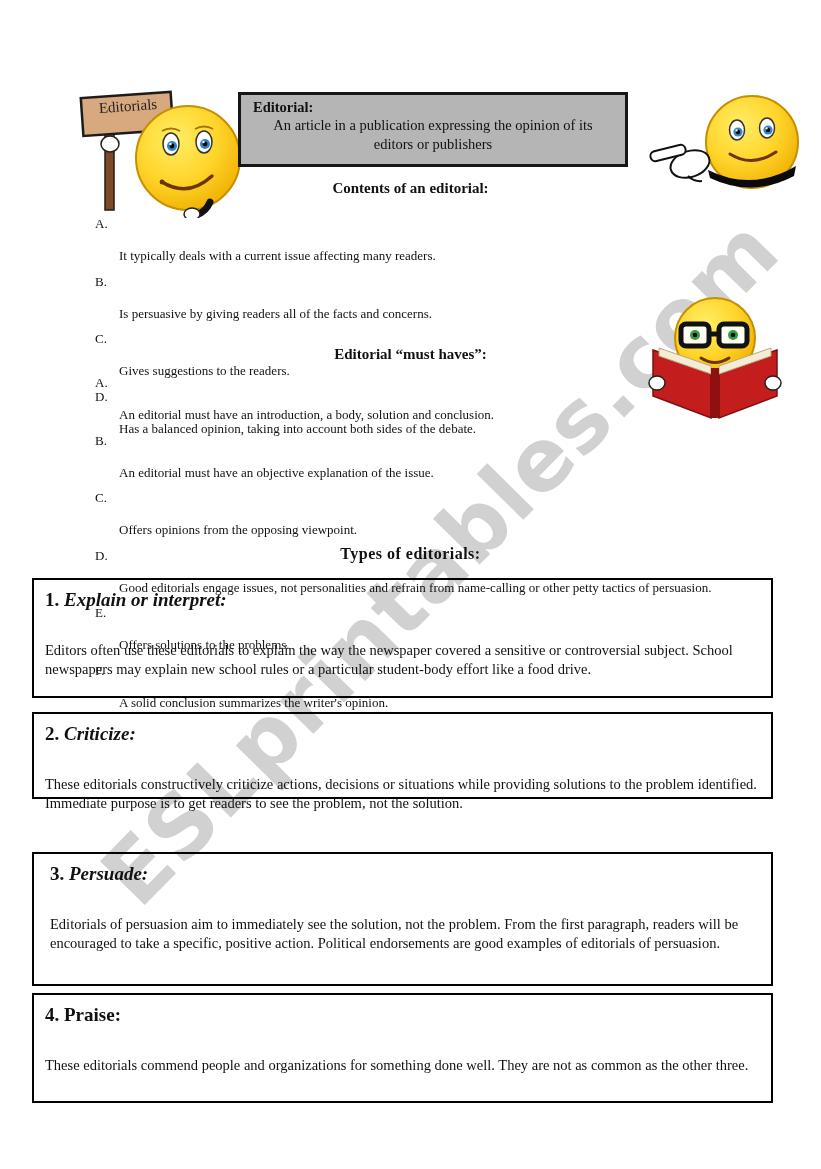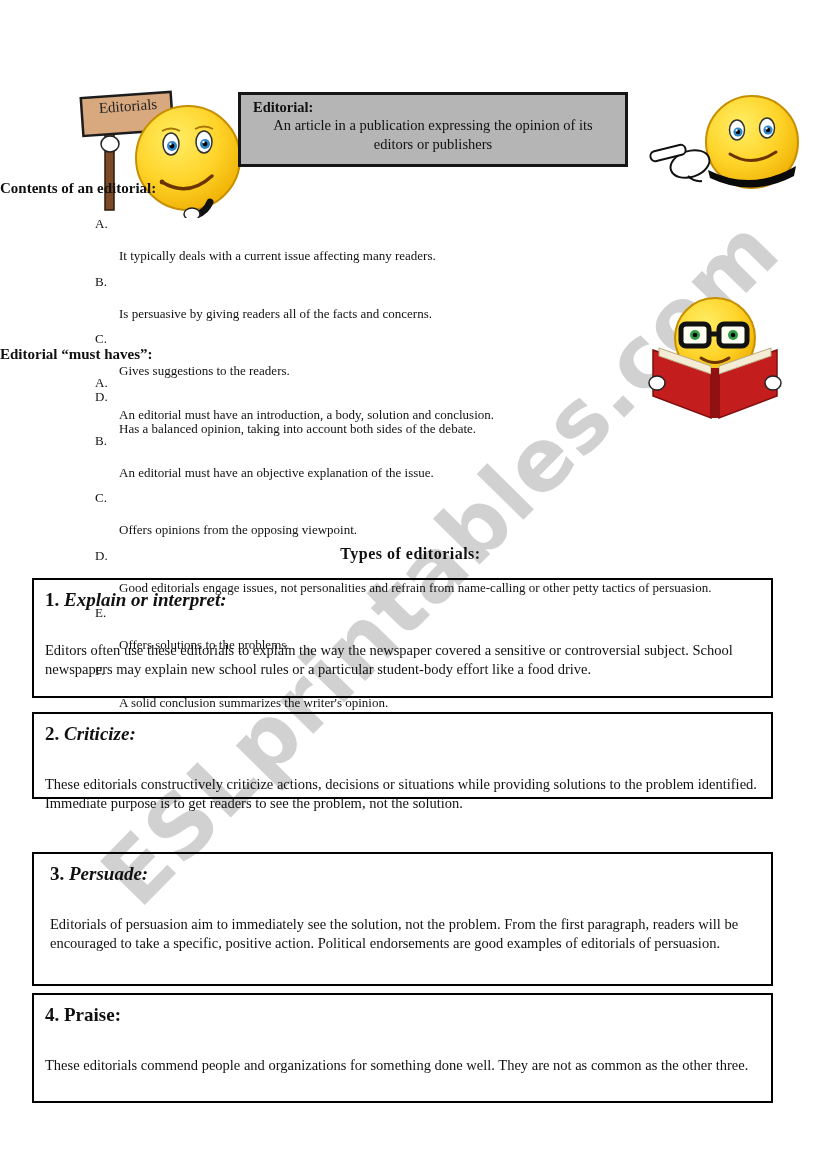--- a/index.html
+++ b/index.html
@@ -21,21 +21,21 @@
     background:#b5b5b5;border:3px solid #161616;padding:4px 12px 4px 12px;
   }
   .def-title{display:block;font-weight:bold;font-size:14.5px;}
   .def-body{text-align:center;font-size:14.5px;line-height:1.32;padding:0 6px;}
   .clipart{position:absolute;}
   .sign-label{
     position:absolute;left:6px;top:12px;width:88px;text-align:center;
     transform:rotate(-4deg);font-size:15px;color:#222;
   }
   
-  .sec-title{position:absolute;left:0;width:100%;font-weight:bold;font-size:15px;}
+  .sec-title{position:absolute;left:0;width:100%;text-align:center;font-weight:bold;font-size:15px;}
   .types-title{position:absolute;left:0;width:100%;text-align:center;font-weight:bold;font-size:16px;letter-spacing:0.5px;}
   
   .letter-list{position:absolute;left:95px;width:670px;}
   .li-row{display:flex;margin-bottom:9.5px;font-size:13px;line-height:16px;}
   .li-letter{width:24px;flex:0 0 24px;}
   .li-text{flex:1;margin-top:32px;}
   
   .type-box{
     position:absolute;left:32px;width:741px;box-sizing:border-box;
     border:2px solid #000;background:transparent;padding:9px 11px;

